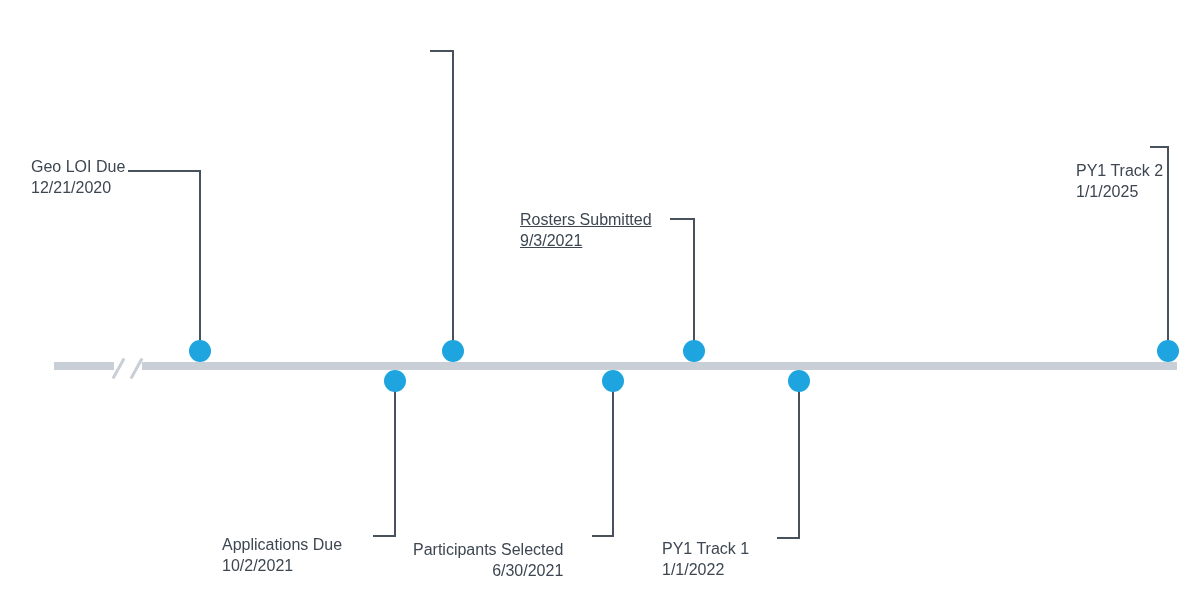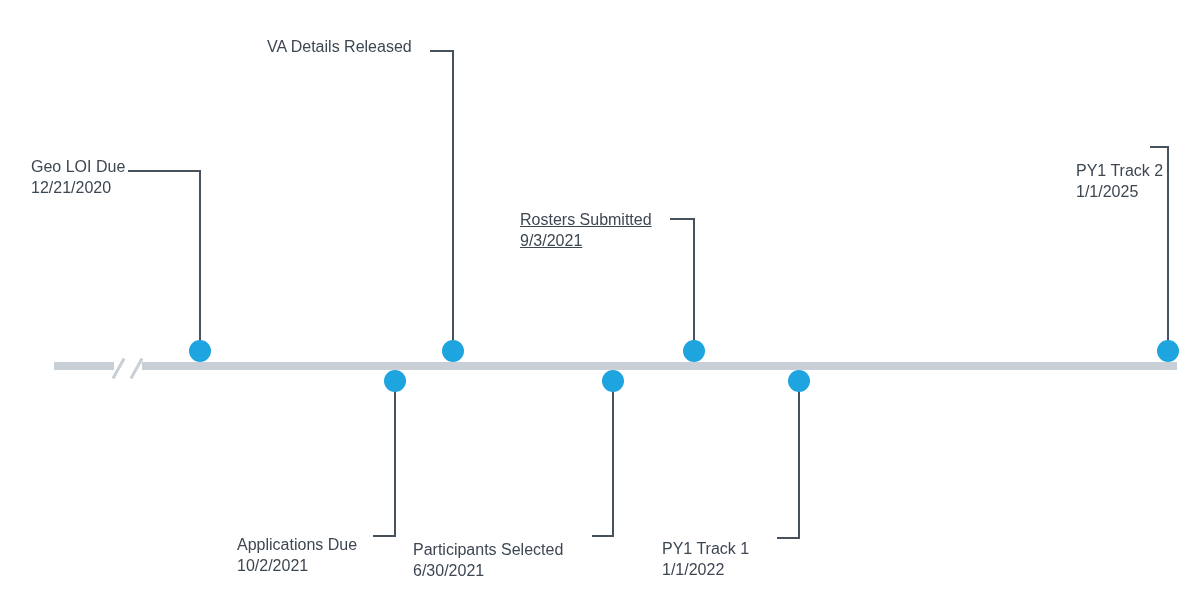--- a/index.html
+++ b/index.html
@@ -63,39 +63,38 @@
       <div>Geo LOI Due</div>
       <div>12/21/2020</div>
     </div>
   </div>
 
   <div>
     <div class="conn h" style="left:430px; top:50px; width:24px;"></div>
     <div class="conn v" style="left:452px; top:50px; height:301px;"></div>
     <div class="dot" style="left:442px; top:340px;"></div>
     <div class="label" style="left:267px; top:36px;">
-      <div>VA Details Released</div>
     </div>
   </div>
 
   <div>
     <div class="conn v" style="left:394px; top:381px; height:156px;"></div>
     <div class="conn h" style="left:373px; top:535px; width:23px;"></div>
     <div class="dot" style="left:384px; top:370px;"></div>
-    <div class="label" style="left:237px; top:534px;">
+    <div class="label" style="left:222px; top:534px;">
       <div>Applications Due</div>
       <div>10/2/2021</div>
     </div>
   </div>
 
   <div>
     <div class="conn v" style="left:612px; top:381px; height:156px;"></div>
     <div class="conn h" style="left:592px; top:535px; width:22px;"></div>
     <div class="dot" style="left:602px; top:370px;"></div>
-    <div class="label" style="left:413px; top:539px;">
+    <div class="label" style="left:413px; top:539px;text-align:right;">
       <div>Participants Selected</div>
       <div>6/30/2021</div>
     </div>
   </div>
 
   <div>
     <div class="conn h" style="left:670px; top:218px; width:25px;"></div>
     <div class="conn v" style="left:693px; top:218px; height:133px;"></div>
     <div class="dot" style="left:683px; top:340px;"></div>
     <div class="label" style="left:520px; top:209px;text-decoration:underline;">

